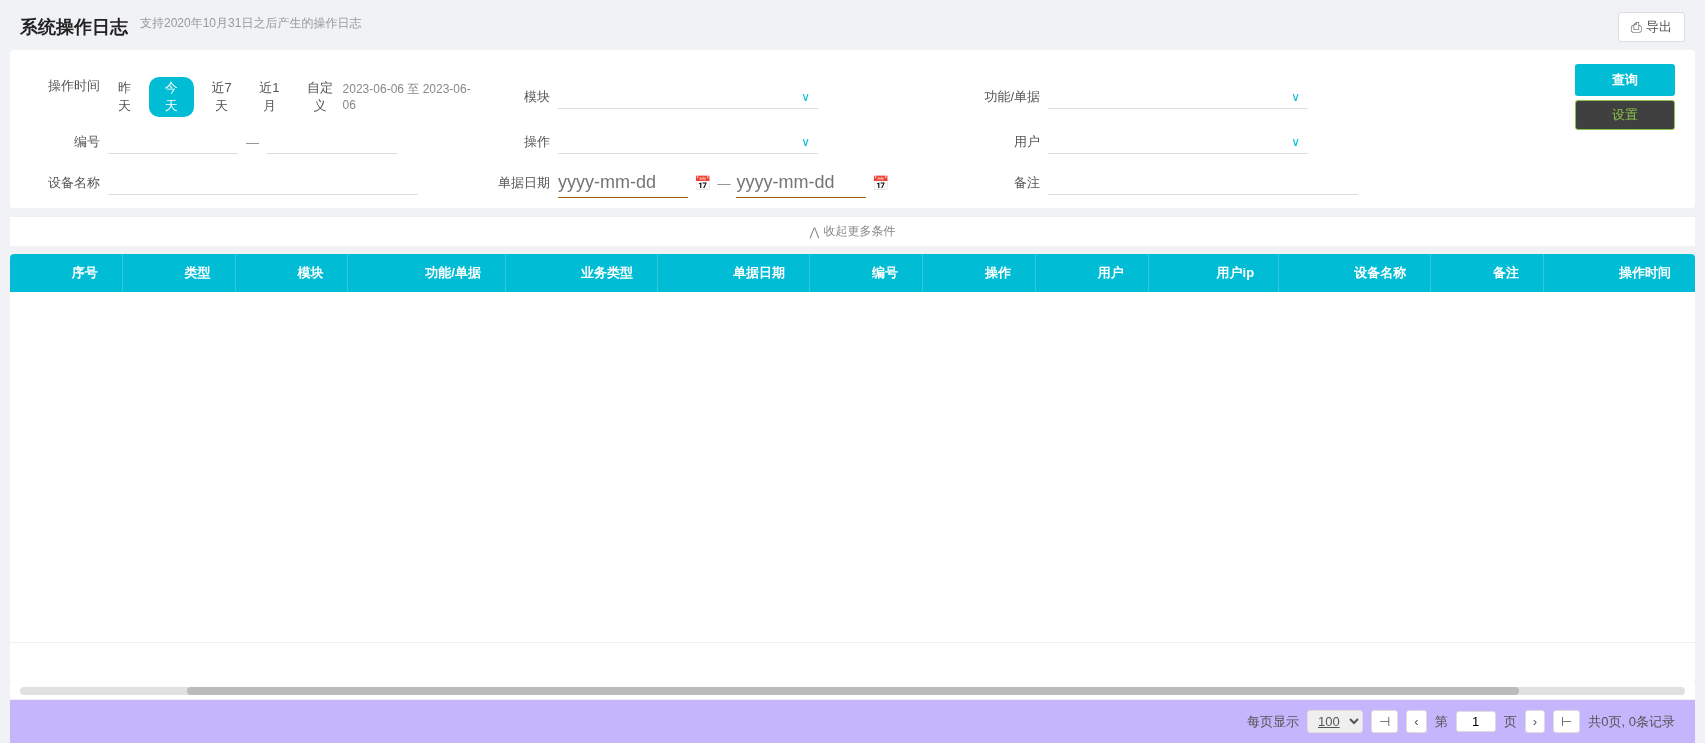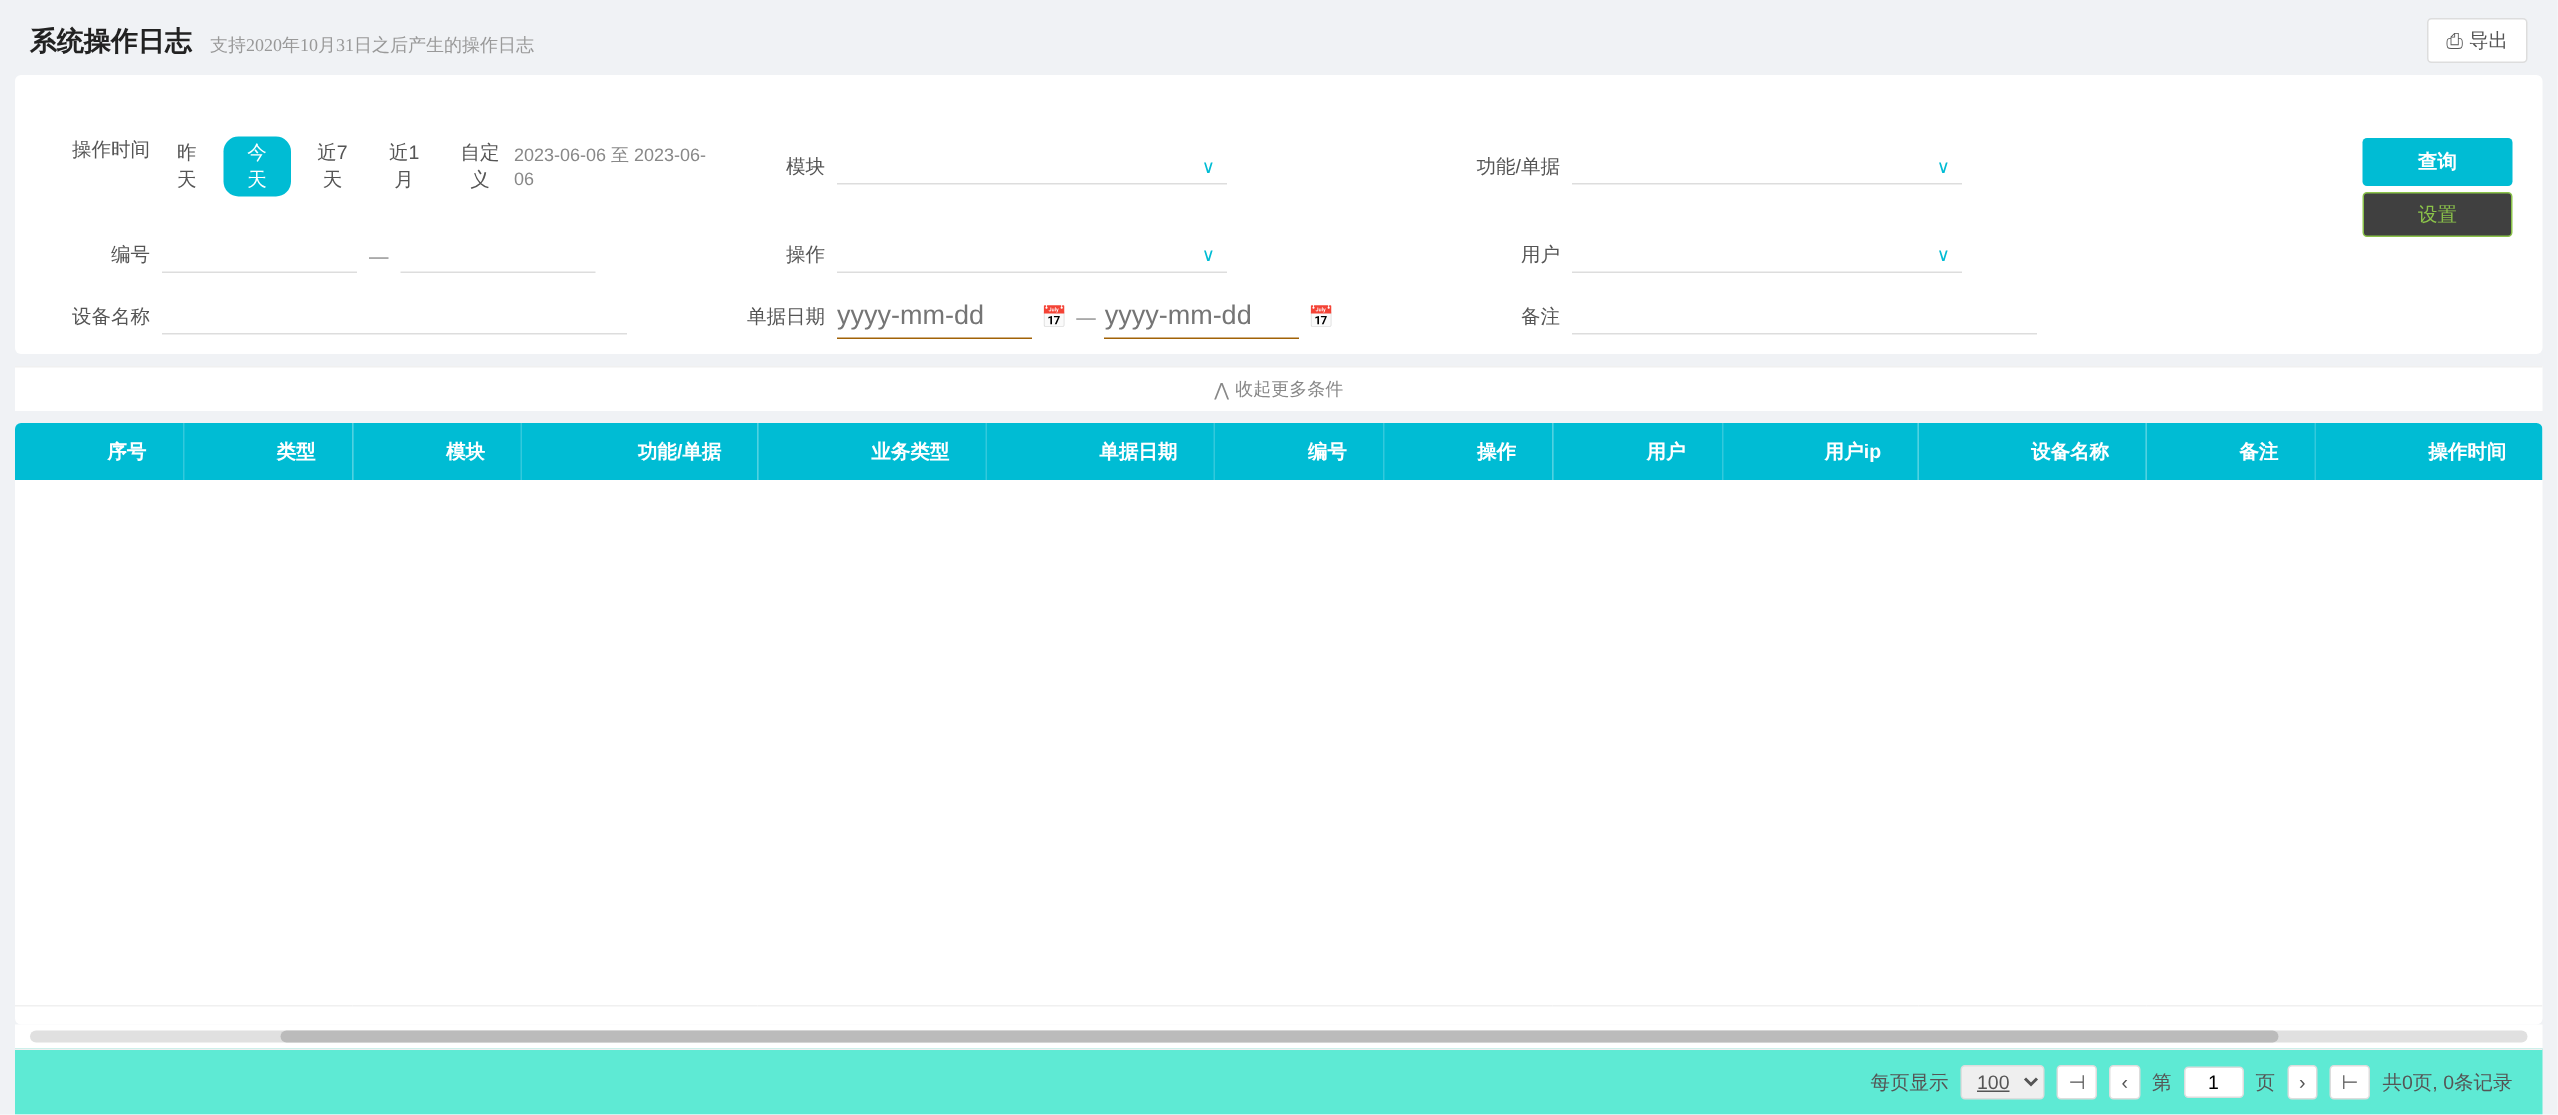--- a/index.html
+++ b/index.html
@@ -39,21 +39,21 @@
     .number-input { border: none; border-bottom: 1px solid #ddd; padding: 4px 0; width: 130px; outline: none; font-size: 13px; color: #555; }
     .range-dash { color: #888; }
 
     
     .date-range { display: flex; align-items: center; gap: 6px; }
     .date-input { border: none; border-bottom: 1px solid #a16207; padding: 4px 4px 4px 0; width: 130px; outline: none; font-size: 18px; color: #bbb; }
     .date-cal-icon { color: #00bcd4; font-size: 14px; cursor: pointer; }
     .date-dash { color: #888; }
 
     
-    .action-btns { display: flex; flex-direction: column; gap: 4px; margin-top: 28px; }
+    .action-btns { display: flex; flex-direction: column; gap: 4px; }
     .query-btn { background: #00bcd4; color: white; border: none; border-radius: 3px; padding: 7px 20px; cursor: pointer; font-size: 13px; font-weight: bold; }
     .settings-btn { background: #404040; color: #8bc34a; border: 1px solid #8bc34a; border-radius: 3px; padding: 5px 20px; cursor: pointer; font-size: 13px; }
 
     
     .collapse-bar { display: flex; justify-content: center; align-items: center; padding: 6px 0; background: white; margin: 0 10px; border-top: 1px solid #f0f0f0; cursor: pointer; color: #888; font-size: 12px; gap: 4px; }
 
     
     .table-wrapper { margin: 8px 10px 0 10px; background: white; border-radius: 4px; overflow: auto; flex: 1; }
     table { width: 100%; border-collapse: collapse; }
     thead tr { background: #00bcd4; }
@@ -61,37 +61,37 @@
     thead th:last-child { border-right: none; }
     tbody tr:nth-child(even) { background: #f9f9f9; }
     tbody td { padding: 10px 8px; text-align: center; color: #555; font-size: 13px; border-bottom: 1px solid #f0f0f0; }
 
     
     .empty-body { height: 350px; }
     .scroll-track { height: 8px; background: #e0e0e0; border-radius: 4px; margin: 0 10px; }
     .scroll-thumb { height: 8px; background: #bbb; border-radius: 4px; width: 80%; margin: 0 auto; }
 
     
-    .pagination { display: flex; align-items: center; justify-content: flex-end; padding: 10px 20px; background: #5eead4; margin: 0 10px 0 10px; border-top: 1px solid #f0f0f0; gap: 8px; font-size: 13px; color: #555; }
+    .pagination { display: flex; align-items: center; justify-content: flex-end; padding: 10px 20px; background: #c4b5fd; margin: 0 10px 0 10px; border-top: 1px solid #f0f0f0; gap: 8px; font-size: 13px; color: #555; }
     .page-size-select { border: 1px solid #ddd; border-radius: 3px; padding: 2px 6px; font-size: 13px; color: #555; cursor: pointer; text-decoration: underline; }
     .page-nav-btn { border: 1px solid #ddd; background: white; color: #555; padding: 3px 7px; cursor: pointer; border-radius: 3px; font-size: 13px; }
     .page-nav-btn:disabled { color: #ccc; cursor: default; }
     .page-input { border: 1px solid #ddd; border-radius: 3px; width: 40px; text-align: center; padding: 2px 4px; font-size: 13px; }
 
     .row-grid { display: grid; grid-template-columns: 450px 480px 1fr 120px; align-items: center; gap: 0; }
     .row-grid2 { display: grid; grid-template-columns: 450px 480px 1fr; align-items: center; gap: 0; }
     .row-grid3 { display: grid; grid-template-columns: 450px 480px 1fr; align-items: center; gap: 0; }
   </style>
 </head>
 <body>
 
 <div class="page-wrapper">
 
   <div class="page-header">
-    <div style="display:flex;align-items:flex-end;font-family:Liberation Serif, serif;">
+    <div style="display:flex;align-items:flex-start;">
       <span class="page-title">系统操作日志</span>
       <span class="page-subtitle">支持2020年10月31日之后产生的操作日志</span>
     </div>
     <button class="export-btn">
       <span class="export-icon">⎙</span>
       <span>导出</span>
     </button>
   </div>
 
   <div class="filter-area">

